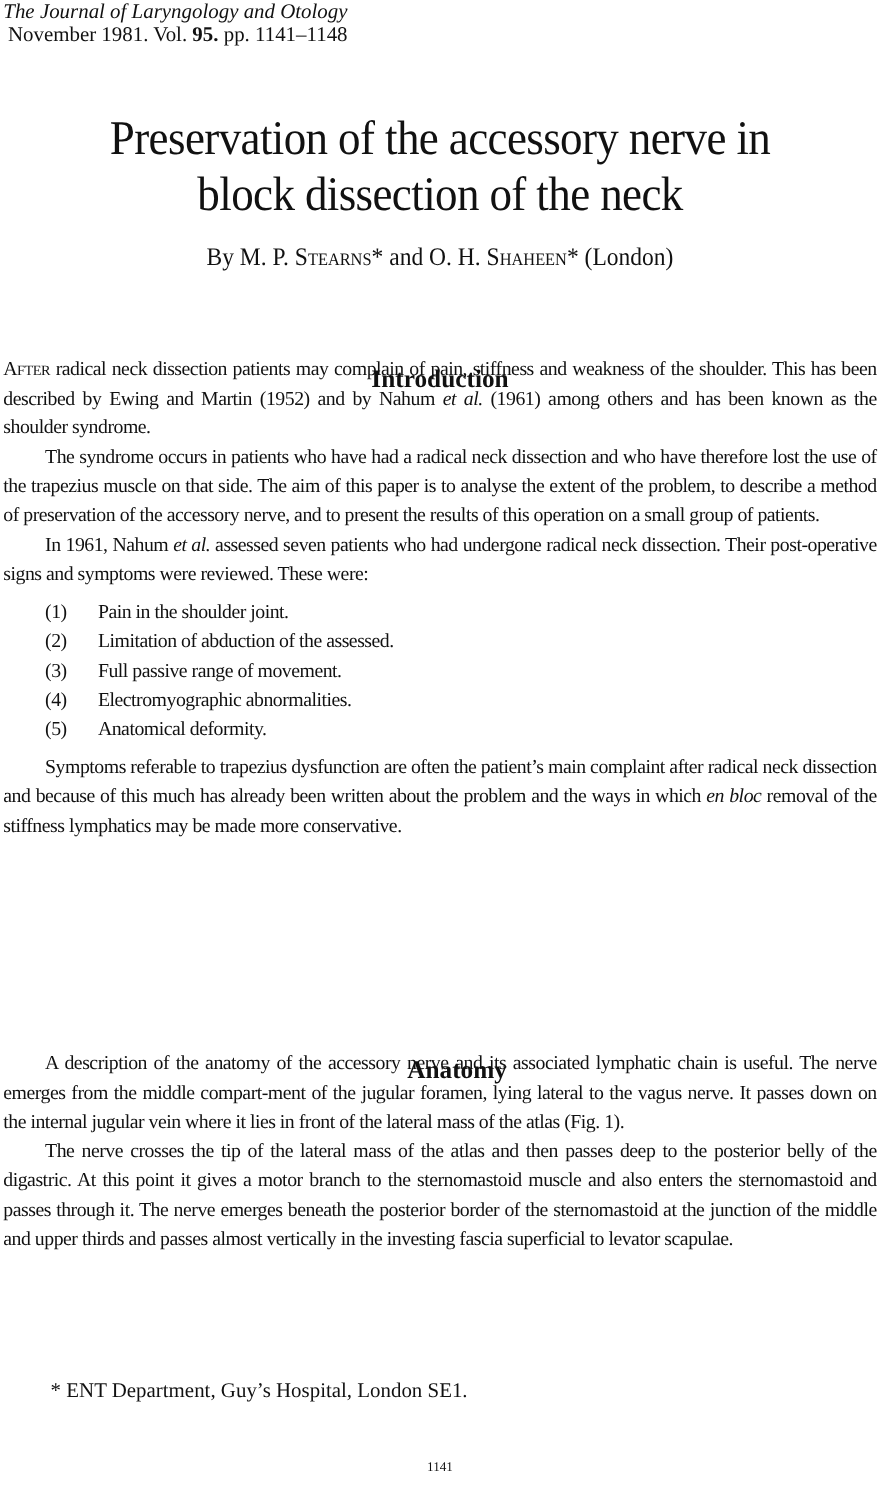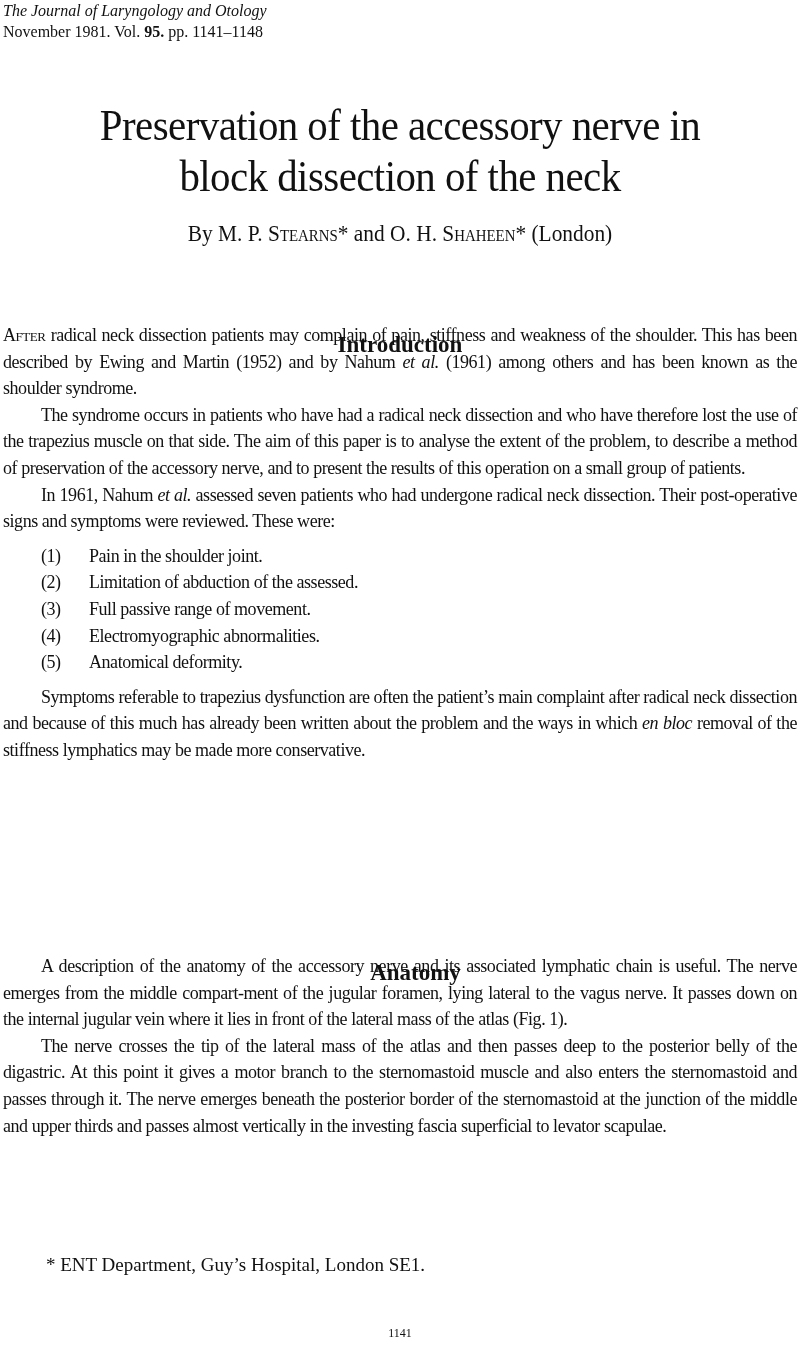--- a/index.html
+++ b/index.html
@@ -3,21 +3,21 @@
   <meta charset="utf-8">
   <style>
     html, body { margin: 0; padding: 0; background: #ffffff; }
     body {
       width: 800px; height: 1361px; overflow: hidden; position: relative;
       font-family: "Liberation Serif", "DejaVu Serif", serif;
       color: #111111;
     }
     .header {
       position: absolute; left: 3px; top: 0px;
-      font-size: 16px; line-height: 21px;
+      font-size: 19px; line-height: 21px; text-align: right;
     }
     .header .journal { font-style: italic; display: block; }
     .header .citation { display: block; }
     .header b { font-weight: bold; }
 
     .title {
       position: absolute; left: 0; right: 0; top: 100px;
       text-align: center; font-size: 44px; line-height: 51px;
       letter-spacing: -0.6px;
       transform: scaleX(0.93); transform-origin: center top;

